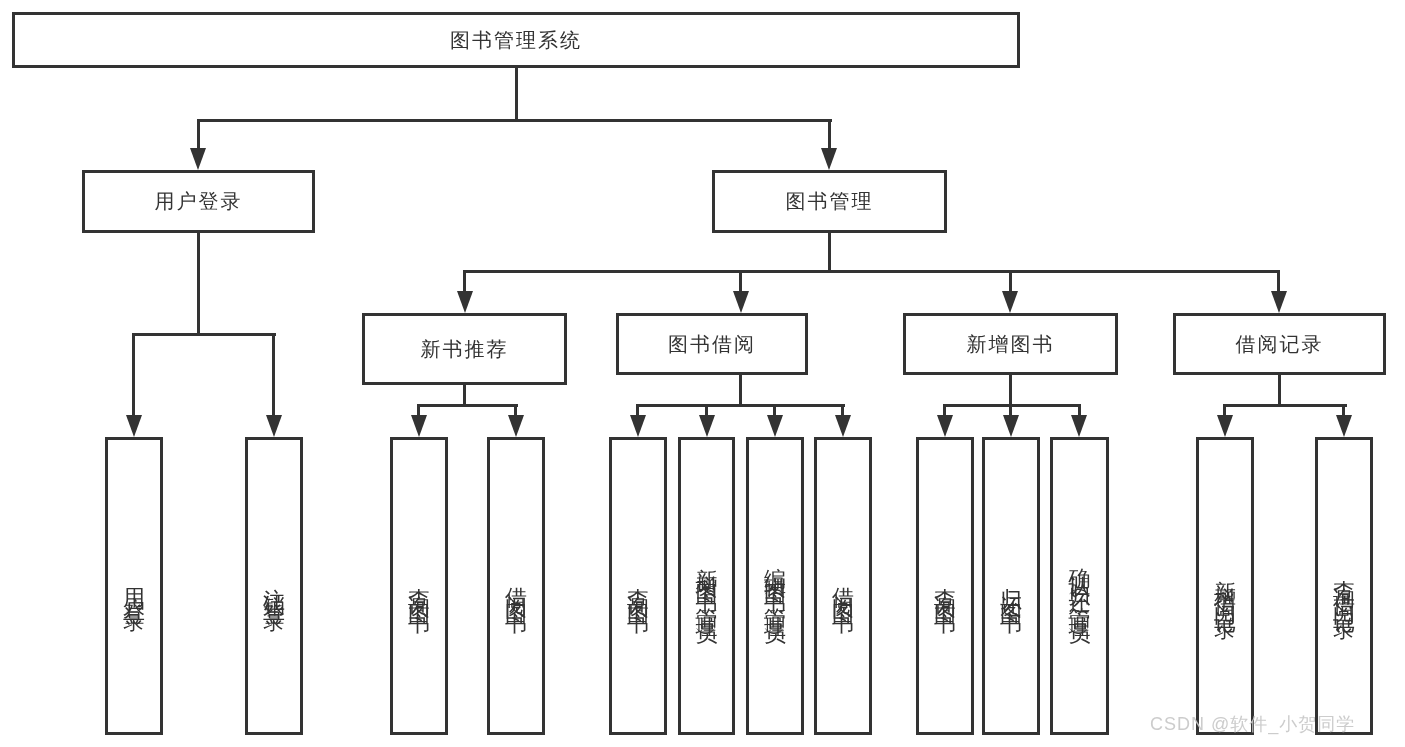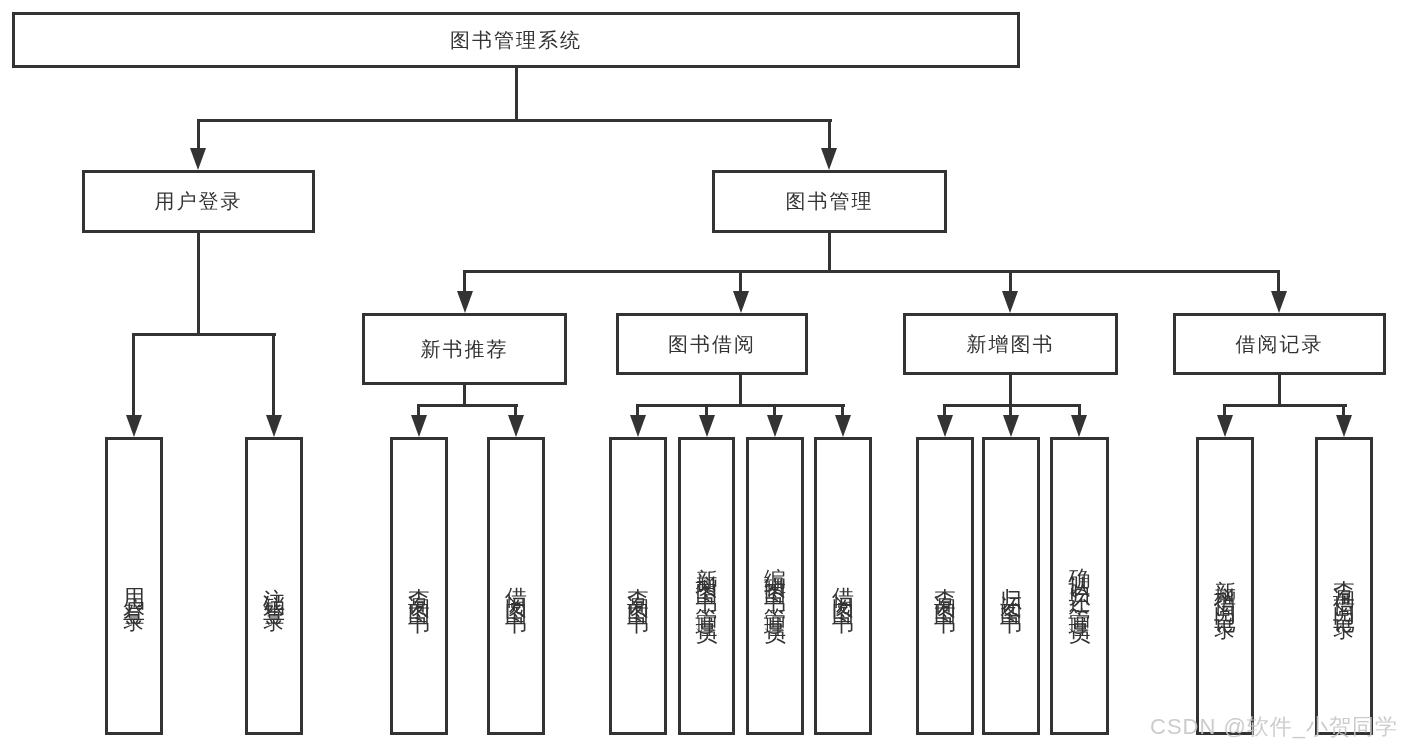--- a/index.html
+++ b/index.html
@@ -23,21 +23,21 @@
   }
   .vl{position:absolute;width:3px;background:#333;z-index:1;}
   .hl{position:absolute;height:3px;background:#333;z-index:1;}
   .arrow{
     position:absolute;width:0;height:0;z-index:1;
     border-left:8px solid transparent;border-right:8px solid transparent;
     border-top:22px solid #333;
   }
   .watermark{
     position:absolute;left:1150px;top:712px;z-index:5;
-    font-size:22px;color:rgba(200,200,200,0.92);letter-spacing:1px;white-space:nowrap;
+    font-size:18px;color:rgba(200,200,200,0.92);letter-spacing:1px;white-space:nowrap;
   }
 </style>
 </head>
 <body>
 
 <div class="canvas">
 
   <div class="node" style="left:12px;top:12px;width:1008px;height:56px">
     <span>图书管理系统</span>
   </div>

